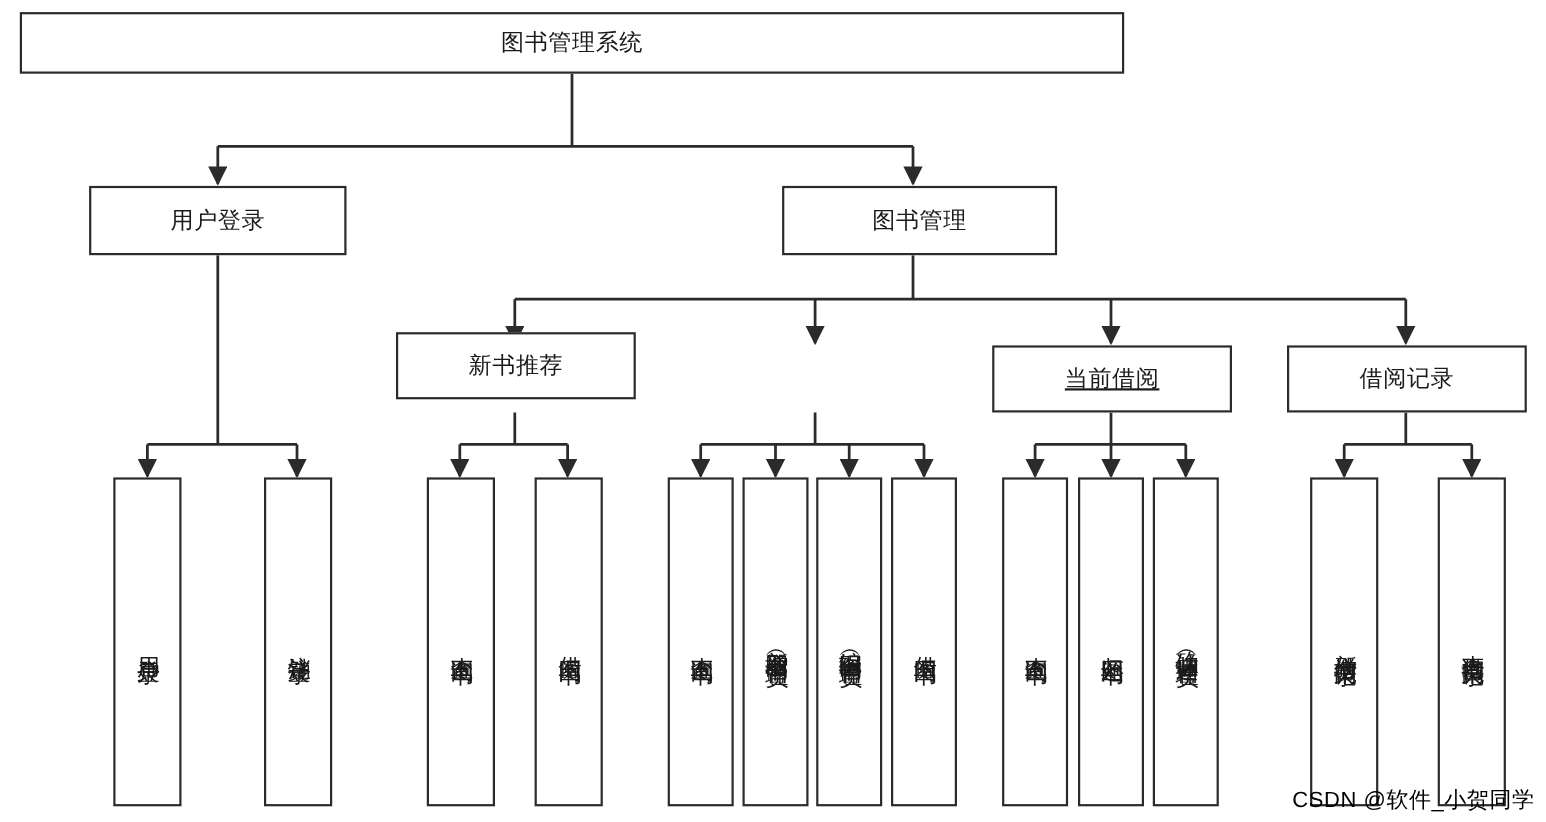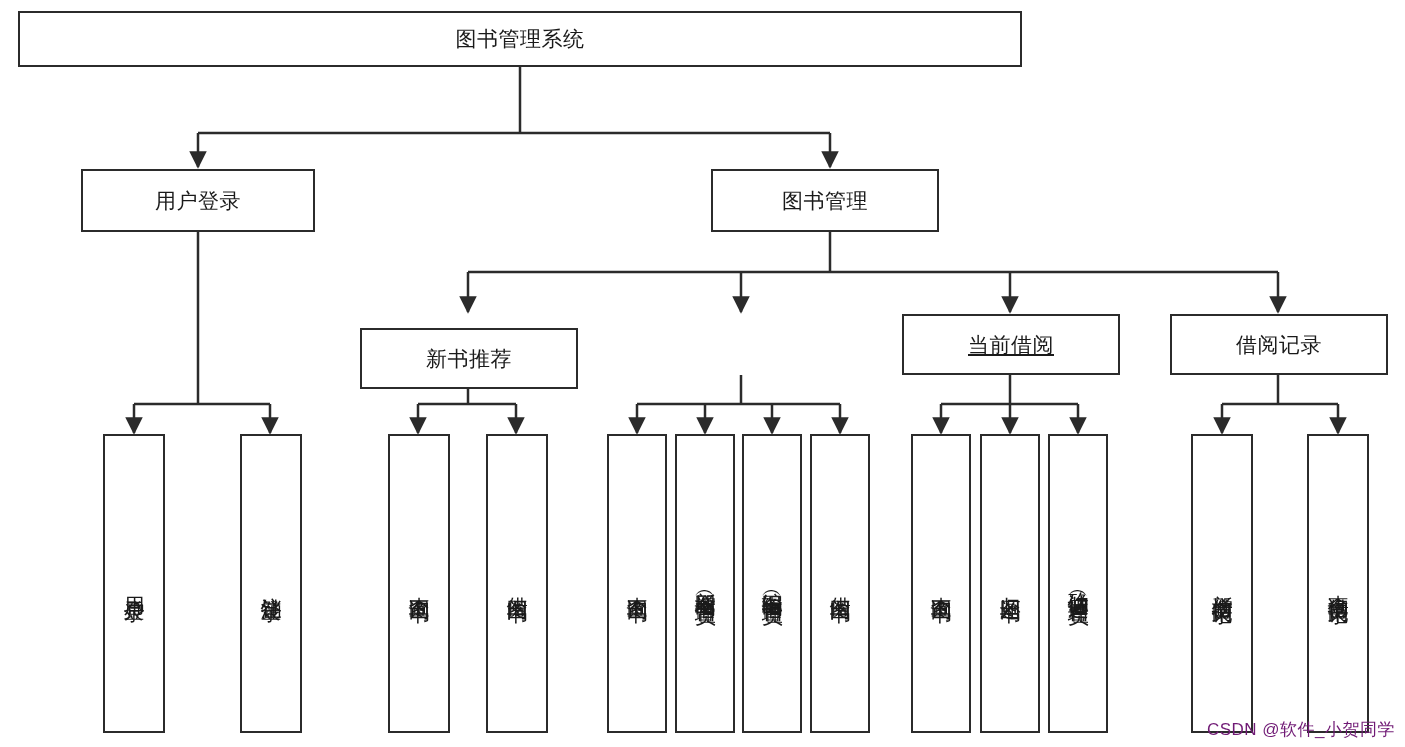--- a/index.html
+++ b/index.html
@@ -53,22 +53,22 @@
   .node.v .vtext {
     writing-mode: vertical-rl;
     text-orientation: upright;
     display: block;
     white-space: nowrap;
   }
   #watermark {
     position: absolute;
     right: 10px;
     bottom: 6px;
-    font-size: 17px;
-    color: #701a75;
+    font-size: 20px;
+    color: #000000;
     letter-spacing: 0.5px;
     white-space: nowrap;
     user-select: none;
   }
 </style>
 </head>
 <body>
 
 <div id="diagram-root">
 
@@ -122,25 +122,25 @@
     </g>
   </svg>
 
   <div class="node h" style="left:18px; top:11px; width:1004px; height:56px;">
     <span>图书管理系统</span>
   </div>
 
   <div class="node h" style="left:81px; top:169px; width:234px; height:63px;">
     <span>用户登录</span>
   </div>
-  <div class="node h" style="left:711px; top:169px; width:228px; height:63px;">
+  <div class="node h" style="left:711px; top:169px; width:250px; height:63px;">
     <span>图书管理</span>
   </div>
 
-  <div class="node h" style="left:360px; top:328px; width:218px; height:61px;">
+  <div class="node h" style="left:360px; top:302px; width:218px; height:61px;">
     <span>新书推荐</span>
   </div>
   <div class="node h" style="left:902px; top:314px; width:218px; height:61px;text-decoration:underline;">
     <span>当前借阅</span>
   </div>
   <div class="node h" style="left:1170px; top:314px; width:218px; height:61px;">
     <span>借阅记录</span>
   </div>
 
   <div class="node v" style="left:103px; top:434px; width:62px; height:299px;">

